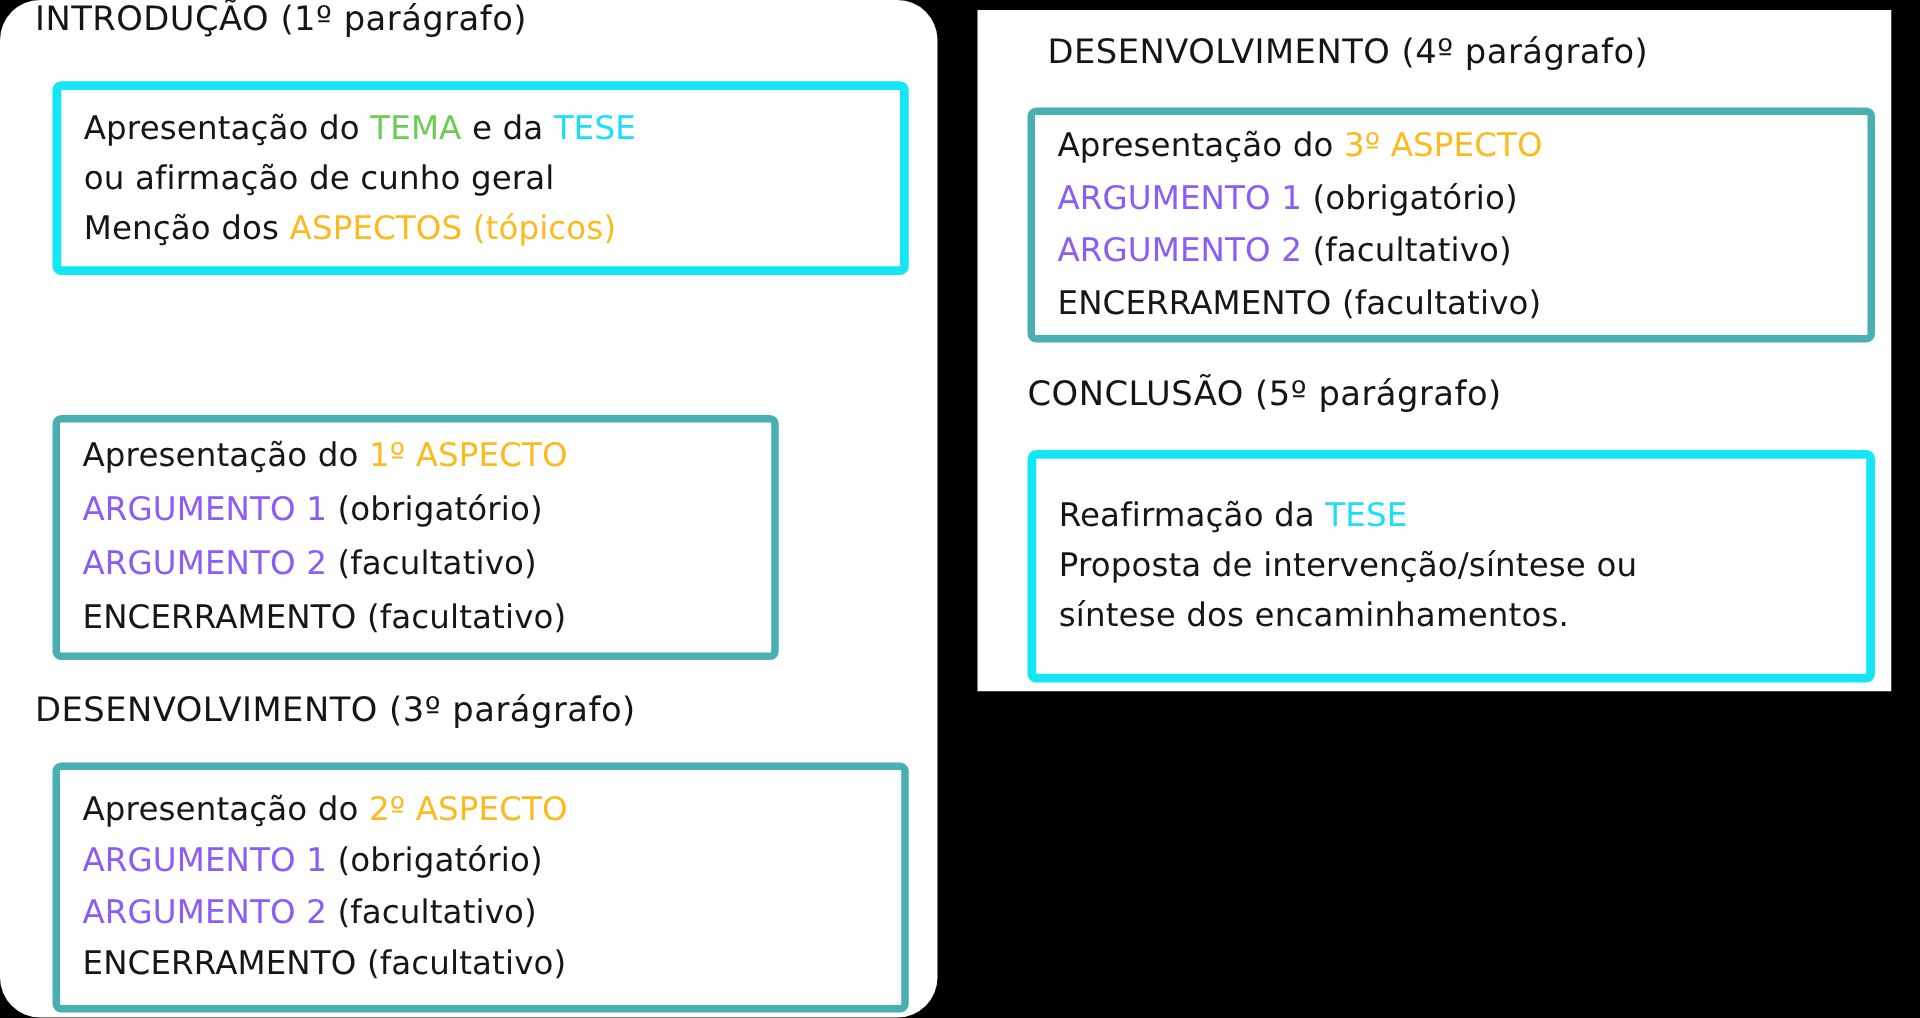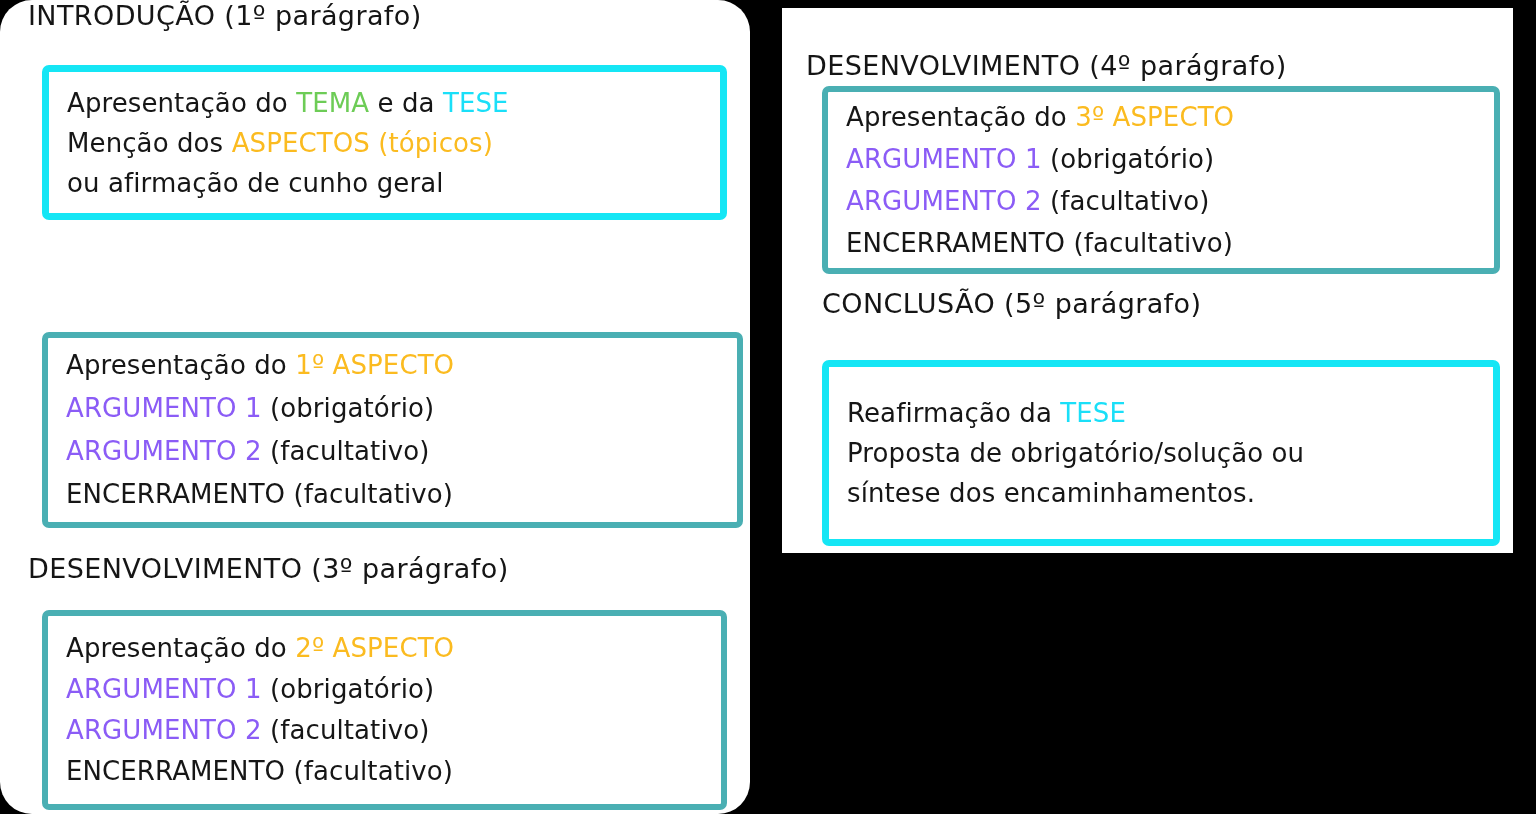--- a/index.html
+++ b/index.html
@@ -72,46 +72,46 @@
     position:absolute; left:42px; top:65px;
     width:685px; height:155px;
     border-width:7px;
     padding:8px 0 8px 18px;
   }
   #sec-intro .line{ line-height:40px; }
 
   #sec-dev2 .section-title{ position:absolute; left:28px; top:272px; }
   #sec-dev2 .box{
     position:absolute; left:42px; top:332px;
-    width:701px; height:196px;
+    width:581px; height:196px;
     border-width:6px;
     padding:6px 0 6px 18px;
   }
   #sec-dev2 .line{ line-height:43px; }
 
   #sec-dev3 .section-title{ position:absolute; left:28px; top:553px; }
   #sec-dev3 .box{
     position:absolute; left:42px; top:610px;
     width:685px; height:200px;
     border-width:6px;
     padding:6px 0 6px 18px;
   }
   #sec-dev3 .line{ line-height:41px; }
 
   
-  #sec-dev4 .section-title{ position:absolute; left:24px; top:18px;margin-top:24px; }
+  #sec-dev4 .section-title{ position:absolute; left:56px; top:18px; }
   #sec-dev4 .box{
     position:absolute; left:40px; top:78px;
     width:678px; height:188px;
     border-width:6px;
     padding:6px 0 6px 18px;
   }
   #sec-dev4 .line{ line-height:42px; }
 
-  #sec-concl .section-title{ position:absolute; left:40px; top:280px; }
+  #sec-concl .section-title{ position:absolute; left:40px; top:292px; }
   #sec-concl .box{
     position:absolute; left:40px; top:352px;
     width:678px; height:186px;
     border-width:7px;
     padding:6px 0 6px 18px;
   }
   #sec-concl .line{ line-height:40px; }
 
   .sec-abs{ position:absolute; left:0; top:0; width:100%; height:100%; }
 </style>
@@ -120,24 +120,24 @@
 
 <div class="panel" id="panel-left">
 
   <div class="section sec-abs" id="sec-intro">
     <div class="section-title">INTRODUÇÃO (1º parágrafo)</div>
     <div class="box cyan">
       <div class="line">
         <span class="plain">Apresentação do </span><span class="tema">TEMA</span><span class="plain"> e da </span><span class="tese">TESE</span>
       </div>
       <div class="line">
+        <span class="plain">ou afirmação de cunho geral</span>
+      </div>
+      <div class="line">
         <span class="plain">Menção dos </span><span class="aspecto">ASPECTOS (tópicos)</span>
-      </div>
-      <div class="line">
-        <span class="plain">ou afirmação de cunho geral</span>
       </div>
     </div>
   </div>
 
   <div class="section sec-abs" id="sec-dev2">
     <div class="box teal">
       <div class="line">
         <span class="plain">Apresentação do </span><span class="aspecto">1º ASPECTO</span>
       </div>
       <div class="line">
@@ -192,21 +192,21 @@
     </div>
   </div>
 
   <div class="section sec-abs" id="sec-concl">
     <div class="section-title">CONCLUSÃO (5º parágrafo)</div>
     <div class="box cyan">
       <div class="line">
         <span class="plain">Reafirmação da </span><span class="tese">TESE</span>
       </div>
       <div class="line">
-        <span class="plain">Proposta de obrigatório/solução ou</span>
+        <span class="plain">Proposta de intervenção/síntese ou</span>
       </div>
       <div class="line">
         <span class="plain">síntese dos encaminhamentos.</span>
       </div>
     </div>
   </div>
 
 </div>
 
 </body></html>

